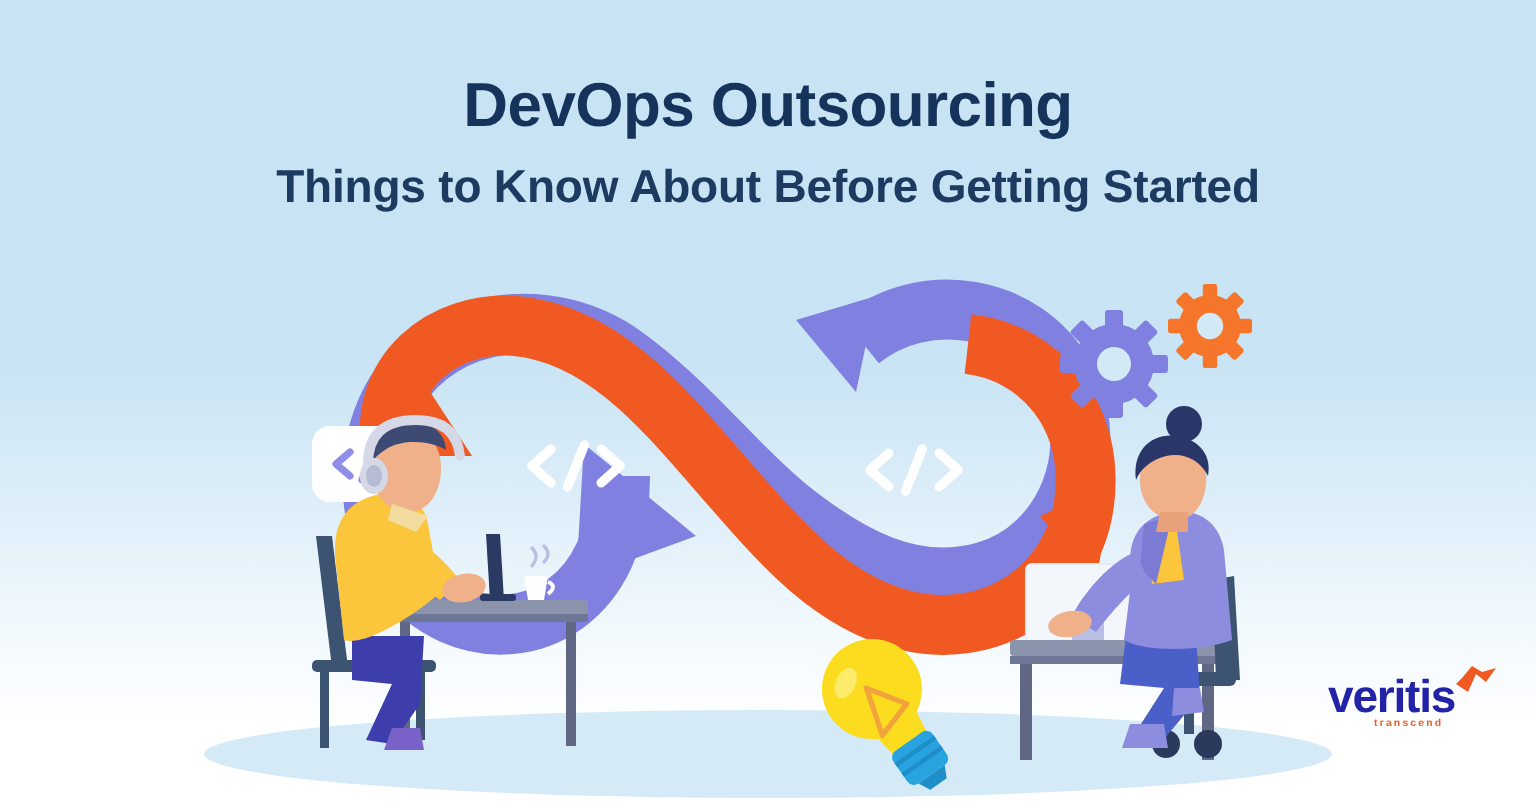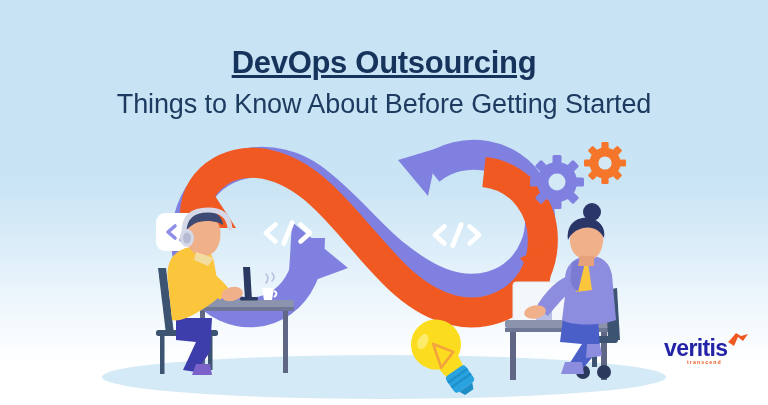--- a/index.html
+++ b/index.html
@@ -24,33 +24,32 @@
   
   #headline {
     position: absolute;
     top: 34px;
     left: 0;
     width: 768px;
     text-align: center;
     pointer-events: none;
   }
   #title {
-    margin: 10px;
+    margin: 0;
     font-size: 31px;
     line-height: 38px;
     font-weight: 700;
     letter-spacing: -0.3px;
     color: #16335c;
-    text-decoration: underline;
   }
   #subtitle {
     margin: 9px 0 0 0;
-    font-size: 27px;
+    font-size: 23px;
     line-height: 24px;
-    font-weight: 400;
+    font-weight: 700;
     letter-spacing: -0.1px;
     color: #1d3a60;
   }
   
   #art {
     position: absolute;
     inset: 0;
   }
   #art svg { display: block; }
 

